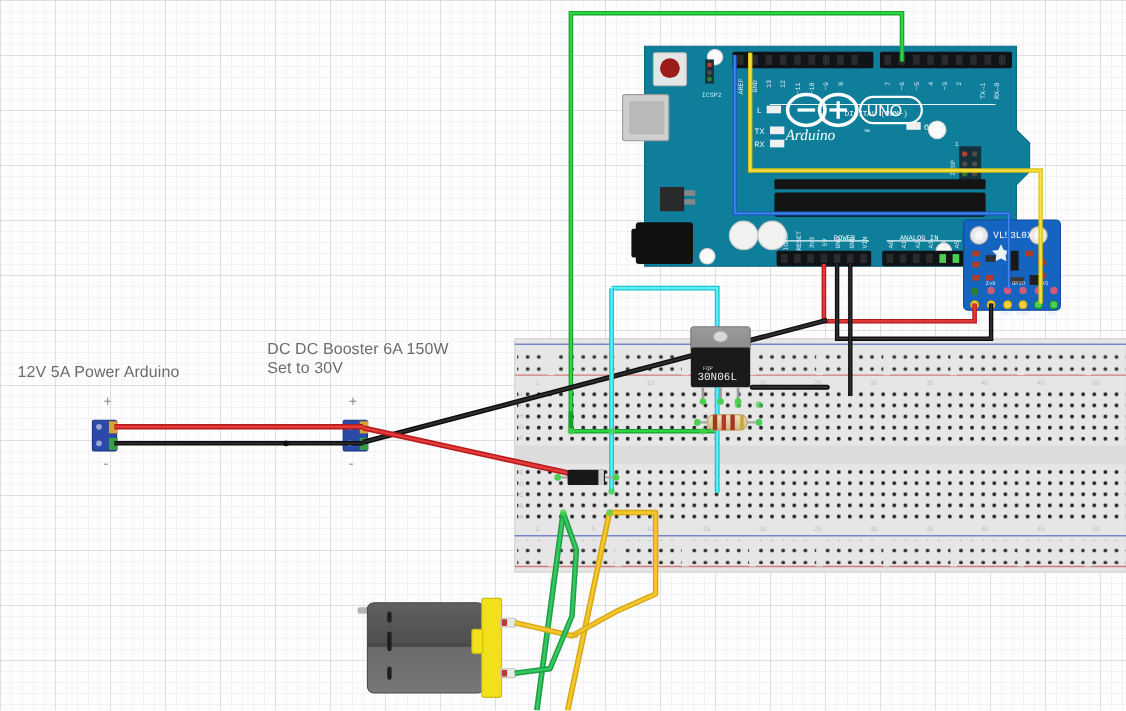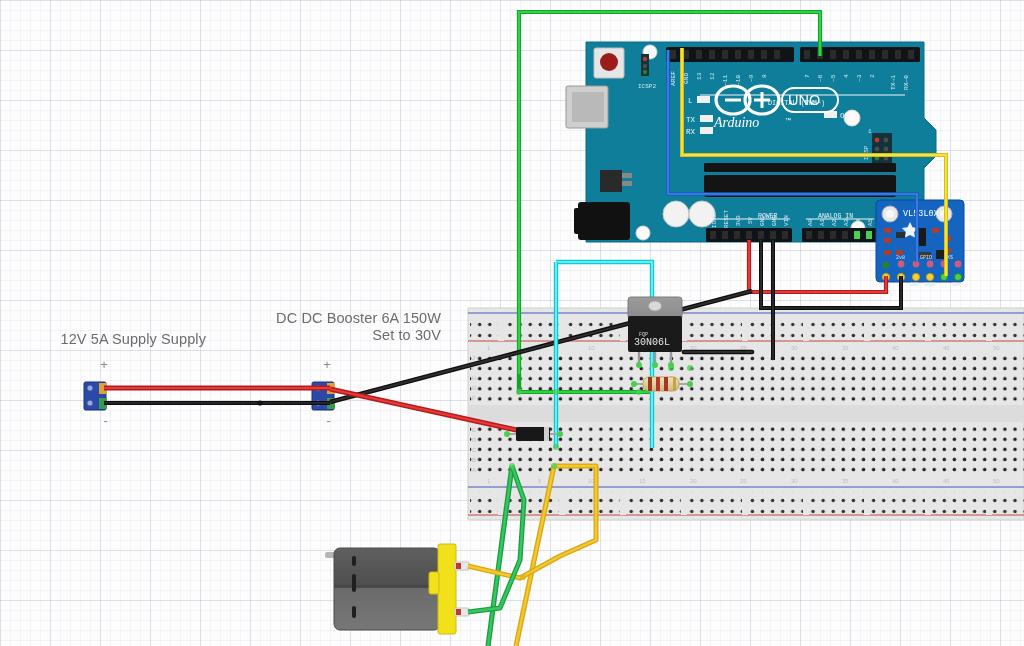--- a/index.html
+++ b/index.html
@@ -18,34 +18,34 @@
       linear-gradient(to right, rgba(190,196,214,0.16) 1px, transparent 1px),
       linear-gradient(to bottom, rgba(190,196,214,0.16) 1px, transparent 1px);
     background-size:50px 50px,50px 50px,10px 10px,10px 10px;
     background-position:0 0,0 0,0 0,0 0;
   }
   .lbl{
     position:absolute;
     color:#6c6c6c;
     font-size:14.5px;
     line-height:17px;
-    text-align:right;
+    text-align:left;
     white-space:pre-line;
     letter-spacing:.1px;
     user-select:none;
   }
   svg{position:absolute;left:0;top:0;}
   .nosel{user-select:none;}
 </style>
 </head>
 <body>
 
 <div id="canvas"></div>
 
-<div class="lbl nosel" style="left:16px;top:331px;width:190px;">12V 5A Supply Supply</div>
+<div class="lbl nosel" style="left:16px;top:331px;width:190px;">12V 5A Power Arduino</div>
 <div class="lbl nosel" style="left:243px;top:310px;width:198px;">DC DC Booster 6A 150W
 Set to 30V</div>
 <div class="lbl nosel" style="left:94px;top:356px;width:14px;font-size:13px;color:#8a8a8a;">+</div>
 <div class="lbl nosel" style="left:94px;top:412px;width:14px;font-size:13px;color:#8a8a8a;">-</div>
 <div class="lbl nosel" style="left:317px;top:356px;width:14px;font-size:13px;color:#8a8a8a;">+</div>
 <div class="lbl nosel" style="left:317px;top:412px;width:14px;font-size:13px;color:#8a8a8a;">-</div>
 
 <svg width="1024" height="646" viewBox="0 0 1024 646">
   <defs>
 

